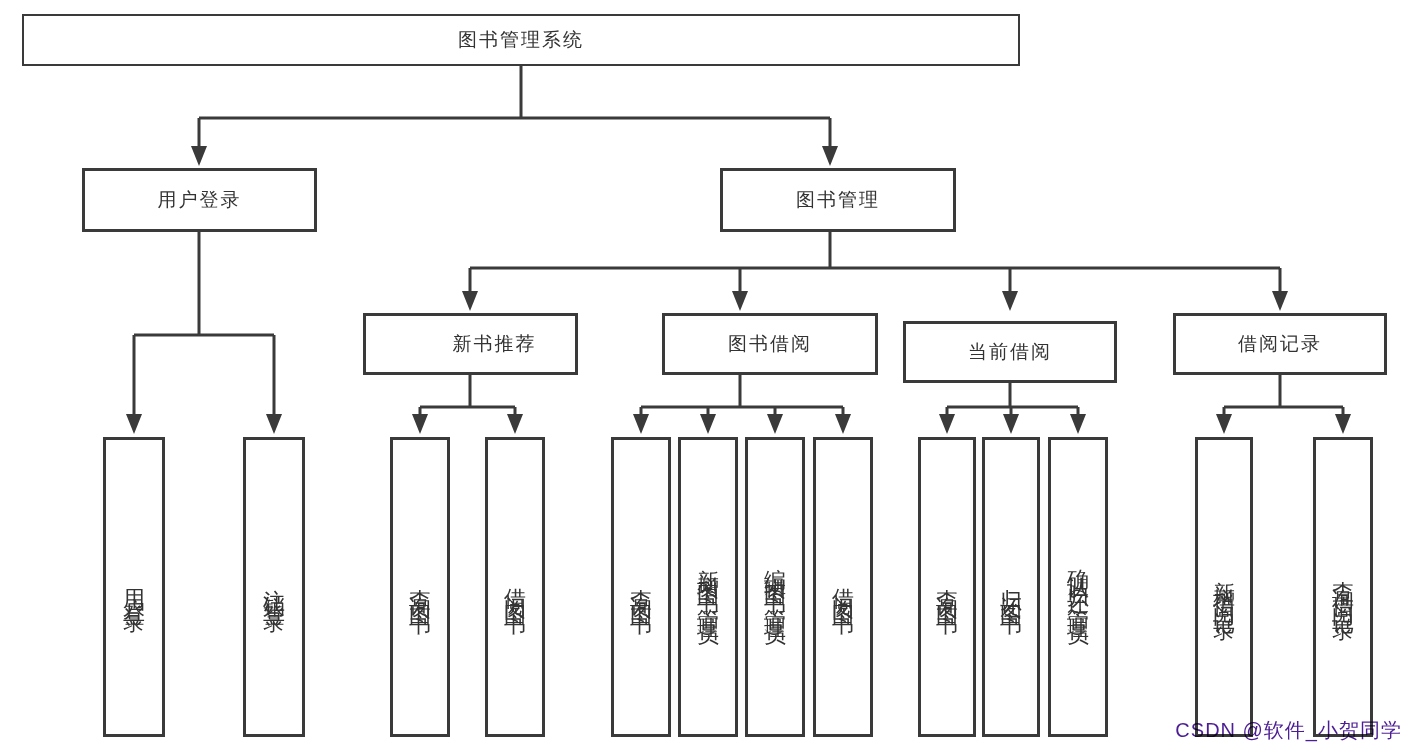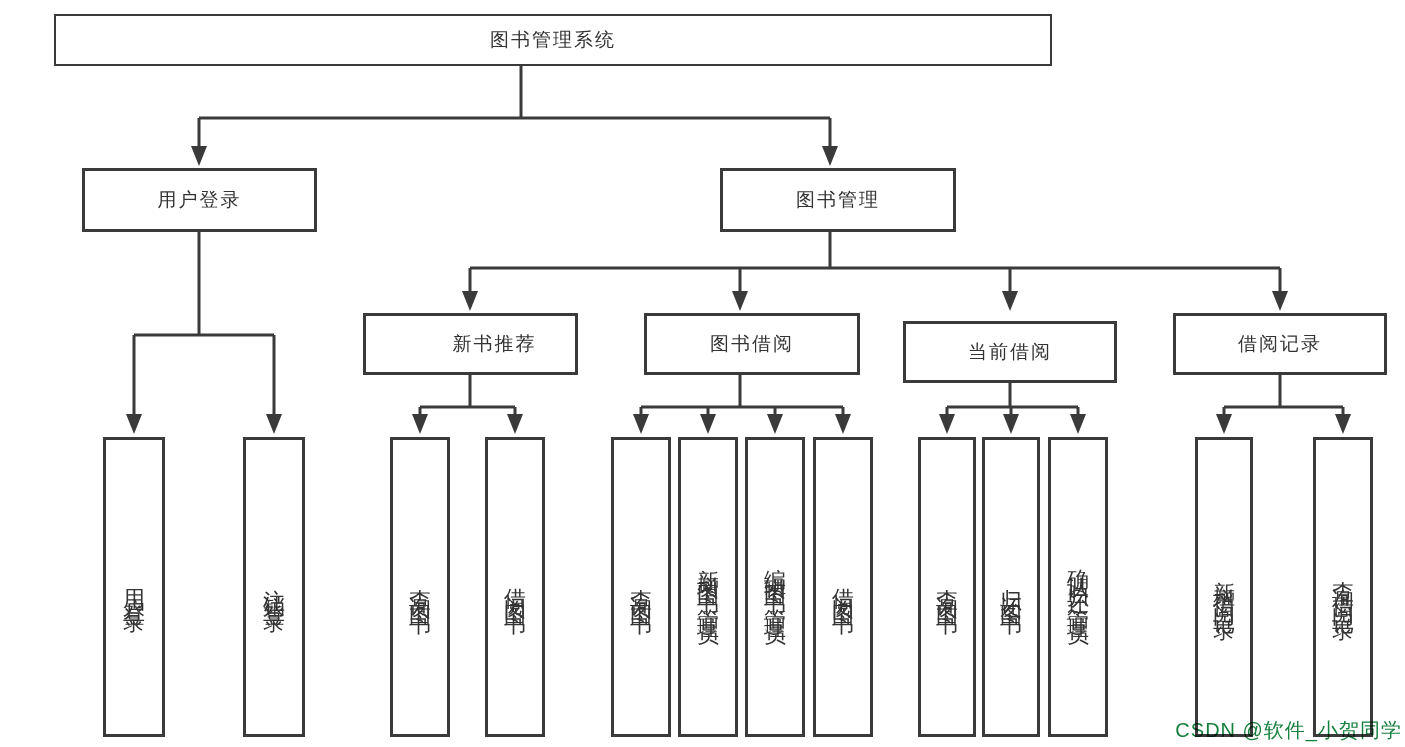--- a/index.html
+++ b/index.html
@@ -17,21 +17,21 @@
   .vnode{
     position:absolute;top:437px;height:300px;box-sizing:border-box;background:#fff;
     border:3px solid #3a3a3a;display:flex;align-items:center;justify-content:center;z-index:2;
   }
   .vnode span{
     writing-mode:vertical-rl;text-orientation:mixed;
     font-size:22px;letter-spacing:8px;line-height:1;color:#333;
   }
   .watermark{
     position:absolute;top:717px;right:3px;z-index:5;
-    font-size:20px;letter-spacing:1px;color:#15803d;mix-blend-mode:multiply;
+    font-size:20px;letter-spacing:1px;color:#4c1d95;mix-blend-mode:multiply;
     white-space:nowrap;
   }
 </style>
 </head>
 <body>
 
 <div id="stage">
 
   <svg id="connectors" viewBox="0 0 1405 747" xmlns="http://www.w3.org/2000/svg">
     <g stroke="#3a3a3a" stroke-width="3" fill="none">
@@ -66,35 +66,35 @@
       <polygon points="767,414 783,414 775,434"></polygon>
       <polygon points="835,414 851,414 843,434"></polygon>
       <polygon points="939,414 955,414 947,434"></polygon>
       <polygon points="1003,414 1019,414 1011,434"></polygon>
       <polygon points="1070,414 1086,414 1078,434"></polygon>
       <polygon points="1216,414 1232,414 1224,434"></polygon>
       <polygon points="1335,414 1351,414 1343,434"></polygon>
     </g>
   </svg>
 
-  <div class="node root" style="left:22px;top:14px;width:998px;height:52px;margin-left:32px;">
+  <div class="node root" style="left:22px;top:14px;width:998px;height:52px;">
     <span>图书管理系统</span>
   </div>
 
   <div class="node" style="left:82px;top:168px;width:235px;height:64px;">
     <span>用户登录</span>
   </div>
   <div class="node" style="left:712px;top:168px;width:236px;height:64px;margin-left:8px;">
     <span>图书管理</span>
   </div>
 
   <div class="node" style="left:363px;top:313px;width:215px;height:62px;padding-left:48px;">
     <span>新书推荐</span>
   </div>
-  <div class="node" style="left:644px;top:313px;width:216px;height:62px;">
+  <div class="node" style="left:662px;top:313px;width:216px;height:62px;">
     <span>图书借阅</span>
   </div>
   <div class="node" style="left:903px;top:313px;width:214px;height:62px;margin-top:8px;">
     <span>当前借阅</span>
   </div>
   <div class="node" style="left:1173px;top:313px;width:214px;height:62px;">
     <span>借阅记录</span>
   </div>
 
   <div class="vnode" style="left:103px;width:62px;">

